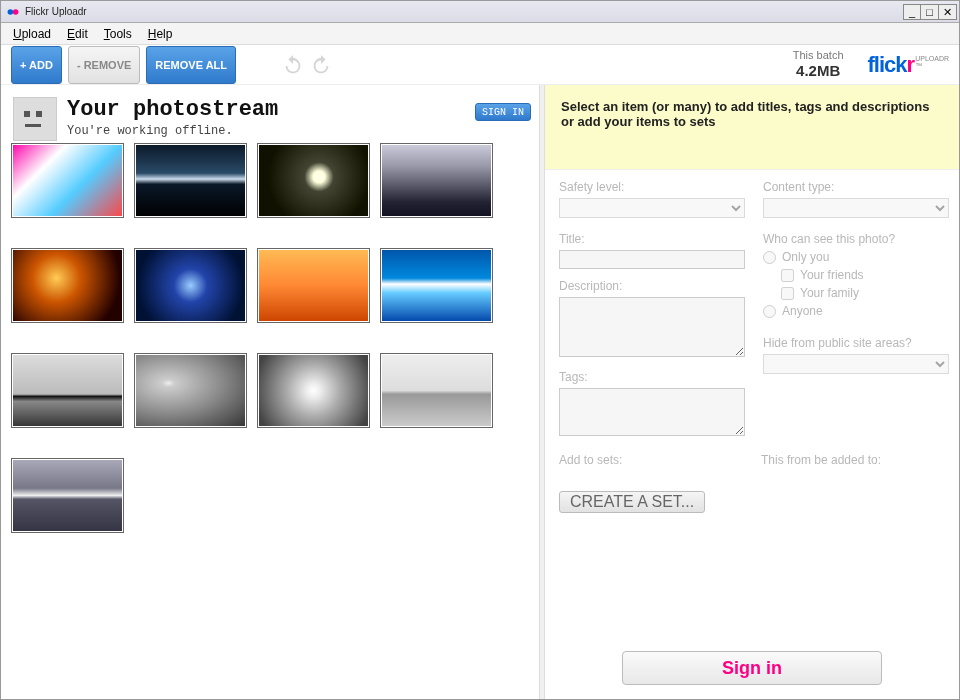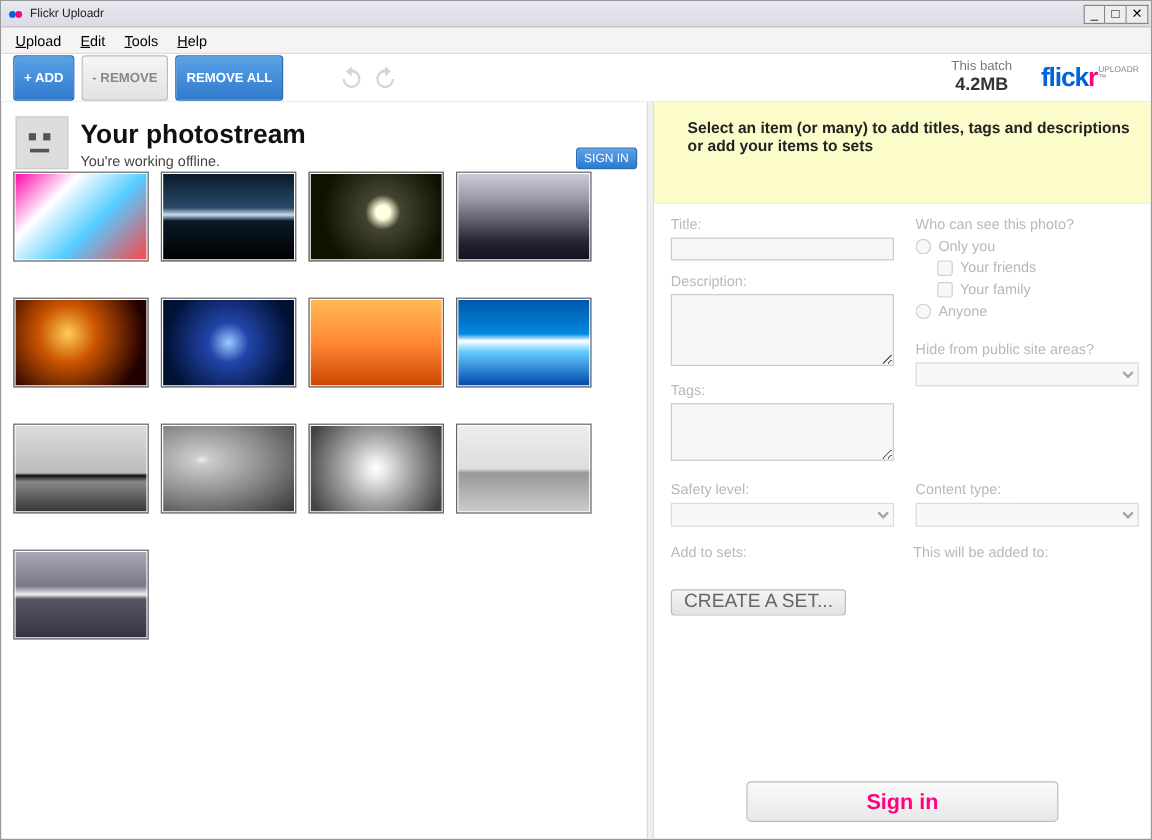--- a/index.html
+++ b/index.html
@@ -35,33 +35,33 @@
 
 .main { display:flex; height: calc(700px - 22px - 22px - 40px - 2px); }
 .left { width: 538px; padding: 6px 2px 6px 6px; overflow-y: scroll; position:relative; }
 .left::-webkit-scrollbar, .right::-webkit-scrollbar { width: 16px; }
 .left::-webkit-scrollbar-track, .right::-webkit-scrollbar-track { background: #f0f0f0; border-left:1px solid #ddd; }
 .left::-webkit-scrollbar-thumb, .right::-webkit-scrollbar-thumb { background: #c8c8c8; border:1px solid #aaa; }
 .divider { width: 6px; background: #f0f0f0; border-left:1px solid #ddd; border-right:1px solid #ddd; cursor: col-resize; }
 .right { flex:1; overflow-y: scroll; display:flex; flex-direction:column; }
 
 
-.ps-header { display:flex; align-items:flex-end; gap:10px; padding: 6px 6px 2px 6px; }
+.ps-header { display:flex; align-items:flex-start; gap:10px; padding: 6px 6px 2px 6px; font-family: Liberation Mono, monospace; }
 .avatar { width:44px; height:44px; background:#ddd; display:flex; align-items:center; justify-content:center; border:1px solid #ccc; }
 .ps-title { font-size:22px; font-weight:bold; color:#111; }
 .ps-sub { font-size:12px; color:#444; margin-top:2px; }
 .signin-small { margin-left:auto; margin-top:6px; height:18px; padding:0 6px; font-size:10px; background:linear-gradient(#5aa3e8,#2f7acc); color:#fff; border:1px solid #2a6cb5; border-radius:3px; cursor:pointer; display:inline-flex; align-items:center; }
 .hint { color:#aaa; font-size:12px; padding: 10px 6px 16px 6px; }
 
 
 .grid { display:grid; grid-template-columns: repeat(4, 113px); gap: 30px 10px; padding: 0 4px 20px 4px; }
 .thumb { width:113px; height:75px; background:#888; border:1px solid #666; box-shadow: 0 0 0 1px #fff inset; }
 
 
-.tip { background:#fcfccb; padding: 14px 16px 40px 28px; font-size:13px; font-weight:bold; color:#222; border-bottom:1px solid #eee; }
+.tip { background:#fcfccb; padding: 14px 16px 40px 16px; font-size:13px; font-weight:bold; color:#222; border-bottom:1px solid #eee; }
 .form { padding: 10px 14px; color:#bbb; font-size:12px; flex:1; }
 .form-row { display:flex; gap:18px; margin-bottom: 14px; }
 .col { flex:1; }
 .lbl { display:block; margin-bottom:4px; color:#b8b8b8; }
 .txt { width: 186px; height: 19px; border:1px solid #ccc; background:#f6f6f6; }
 .txtarea { width:186px; height:60px; border:1px solid #ccc; background:#f6f6f6; }
 .sel { width:186px; height:20px; border:1px solid #ccc; background:#f6f6f6; }
 .radio-row { display:flex; align-items:center; gap:6px; margin-bottom:4px; color:#b8b8b8; }
 .radio-row.indent { margin-left:18px; }
 input[type=radio], input[type=checkbox] { accent-color:#bbb; }
@@ -165,20 +165,31 @@
 
   <div class="divider"></div>
 
   <div class="right">
     <div class="right-inner">
       <div class="tip">Select an item (or many) to add titles, tags and descriptions or add your items to sets</div>
       <div class="form">
 
         <div class="form-row">
           <div class="col">
+            <span class="lbl">Safety level:</span>
+            <select class="sel" disabled=""></select>
+          </div>
+          <div class="col">
+            <span class="lbl">Content type:</span>
+            <select class="sel" disabled=""></select>
+          </div>
+        </div>
+
+        <div class="form-row">
+          <div class="col">
             <span class="lbl">Title:</span>
             <input class="txt" disabled="" style="">
             <div style="height:10px"></div>
             <span class="lbl">Description:</span>
             <textarea class="txtarea" disabled="" style=""></textarea>
             <div style="height:10px"></div>
             <span class="lbl">Tags:</span>
             <textarea class="txtarea" style="height: 48px;" disabled=""></textarea>
           </div>
           <div class="col">
@@ -200,35 +211,24 @@
                 <span>Anyone</span>
               </div>
             <div style="height:14px"></div>
             <span class="lbl">Hide from public site areas?</span>
             <select class="sel" disabled=""></select>
           </div>
         </div>
 
         <div class="form-row">
           <div class="col">
-            <span class="lbl">Safety level:</span>
-            <select class="sel" disabled=""></select>
-          </div>
-          <div class="col">
-            <span class="lbl">Content type:</span>
-            <select class="sel" disabled=""></select>
-          </div>
-        </div>
-
-        <div class="form-row">
-          <div class="col">
               <span class="lbl">Add to sets:</span>
             </div>
           <div class="col">
-              <span class="lbl">This will be added to:</span>
+              <span class="lbl">This from be added to:</span>
             </div>
         </div>
 
         <button class="create-set">CREATE A SET...</button>
       </div>
       <button class="signin-big">Sign in</button>
     </div>
   </div>
 </div>
 

